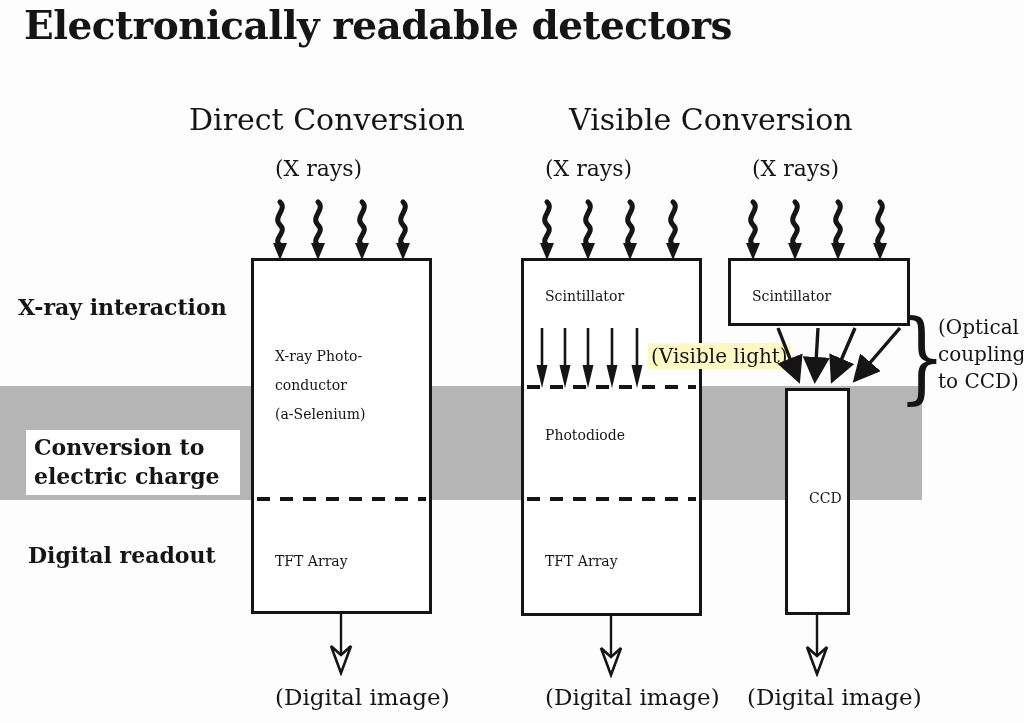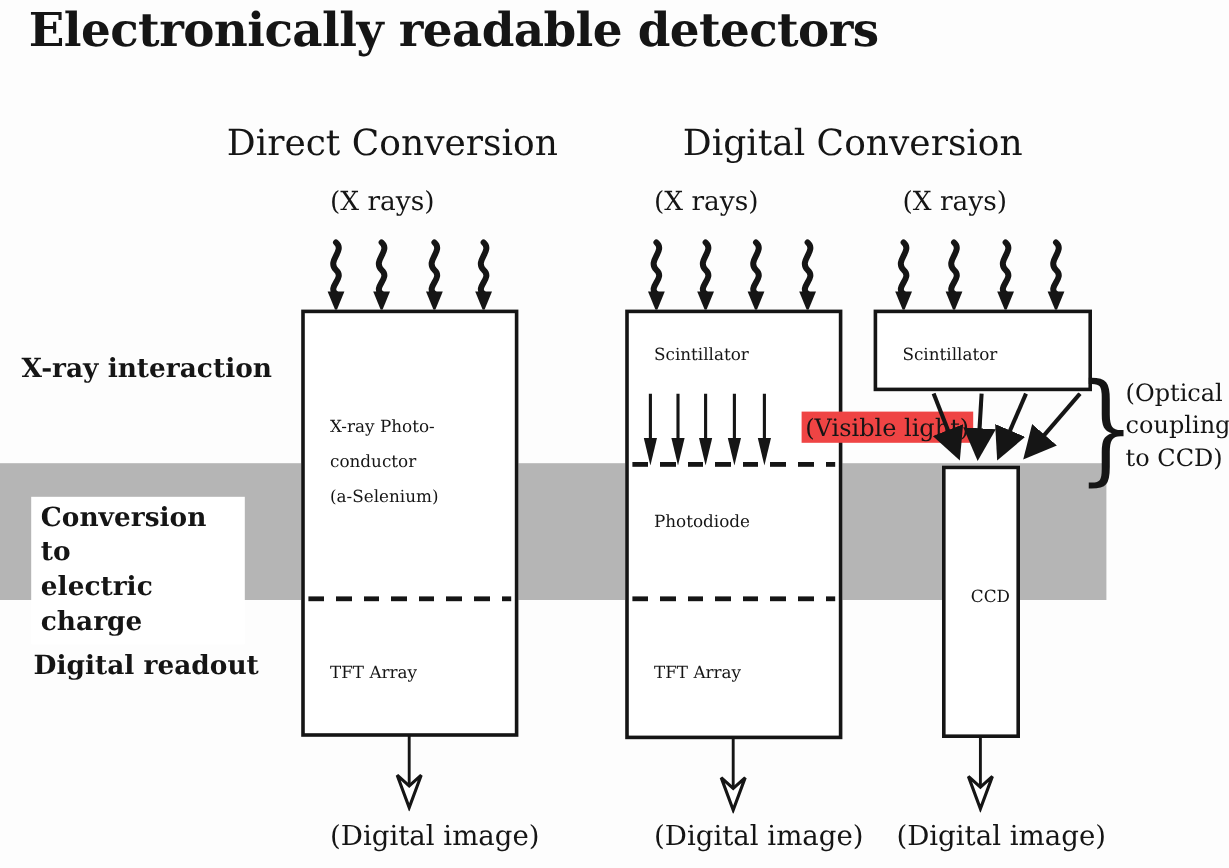--- a/index.html
+++ b/index.html
@@ -31,41 +31,41 @@
   #box-scint3{left:728px;top:258px;width:182px;height:68px;}
   #box-ccd{left:785px;top:388px;width:65px;height:227px;}
   .box-label{font-size:14px;line-height:29px;}
   .dashed{
     height:4px;
     background:repeating-linear-gradient(90deg,#151515 0 13px,transparent 13px 23px);
   }
   .row-label{font-weight:bold;font-size:22px;line-height:29px;}
   #lbl-interaction{left:18px;top:293px;width:230px;}
   #lbl-conversion{
-    left:26px;top:414px;width:178px;background:#ffffff;
+    left:26px;top:430px;width:214px;background:#ffffff;
     padding:3px 0 4px 8px;box-sizing:border-box;
   }
   #lbl-readout{left:28px;top:541px;width:210px;}
   #visible-light{
-    left:648px;top:343px;font-size:20px;background:#ef4444;padding:1px 3px;margin-left:20px;
+    left:648px;top:343px;font-size:20px;background:#fef9c3;padding:1px 3px;
   }
   #optical-label{left:938px;top:314px;font-size:20px;line-height:27px;width:86px;}
   #brace{
     left:898px;top:311px;font-size:100px;line-height:92px;
     font-family:"DejaVu Serif",serif;transform:scaleX(0.75);transform-origin:left top;
   }
   .digital{font-size:23px;top:684px;}
   svg{display:block;}
 </style>
 </head>
 <body>
 
 <div class="abs ctr" id="title">Electronically readable detectors</div>
 <div class="abs ctr col-header" id="hdr-direct">Direct Conversion</div>
-<div class="abs ctr col-header" id="hdr-indirect">Digital Conversion</div>
+<div class="abs ctr col-header" id="hdr-indirect">Visible Conversion</div>
 
 <div class="abs ctr xrays" style="left:251px;width:181px;">(X rays)</div>
 <div class="abs ctr xrays" style="left:521px;width:181px;">(X rays)</div>
 <div class="abs ctr xrays" style="left:728px;width:182px;">(X rays)</div>
 
 <svg class="abs" style="left:270px;top:198px" width="20" height="62">
     <path d="M10,4 C18,11 2,19 10,27 C18,34 2,41 10,47" fill="none" stroke="#151515" stroke-width="5" stroke-linecap="round"></path>
     <polygon points="3,45 17,45 10,62" fill="#151515"></polygon>
   </svg>
 <svg class="abs" style="left:308px;top:198px" width="20" height="62">

